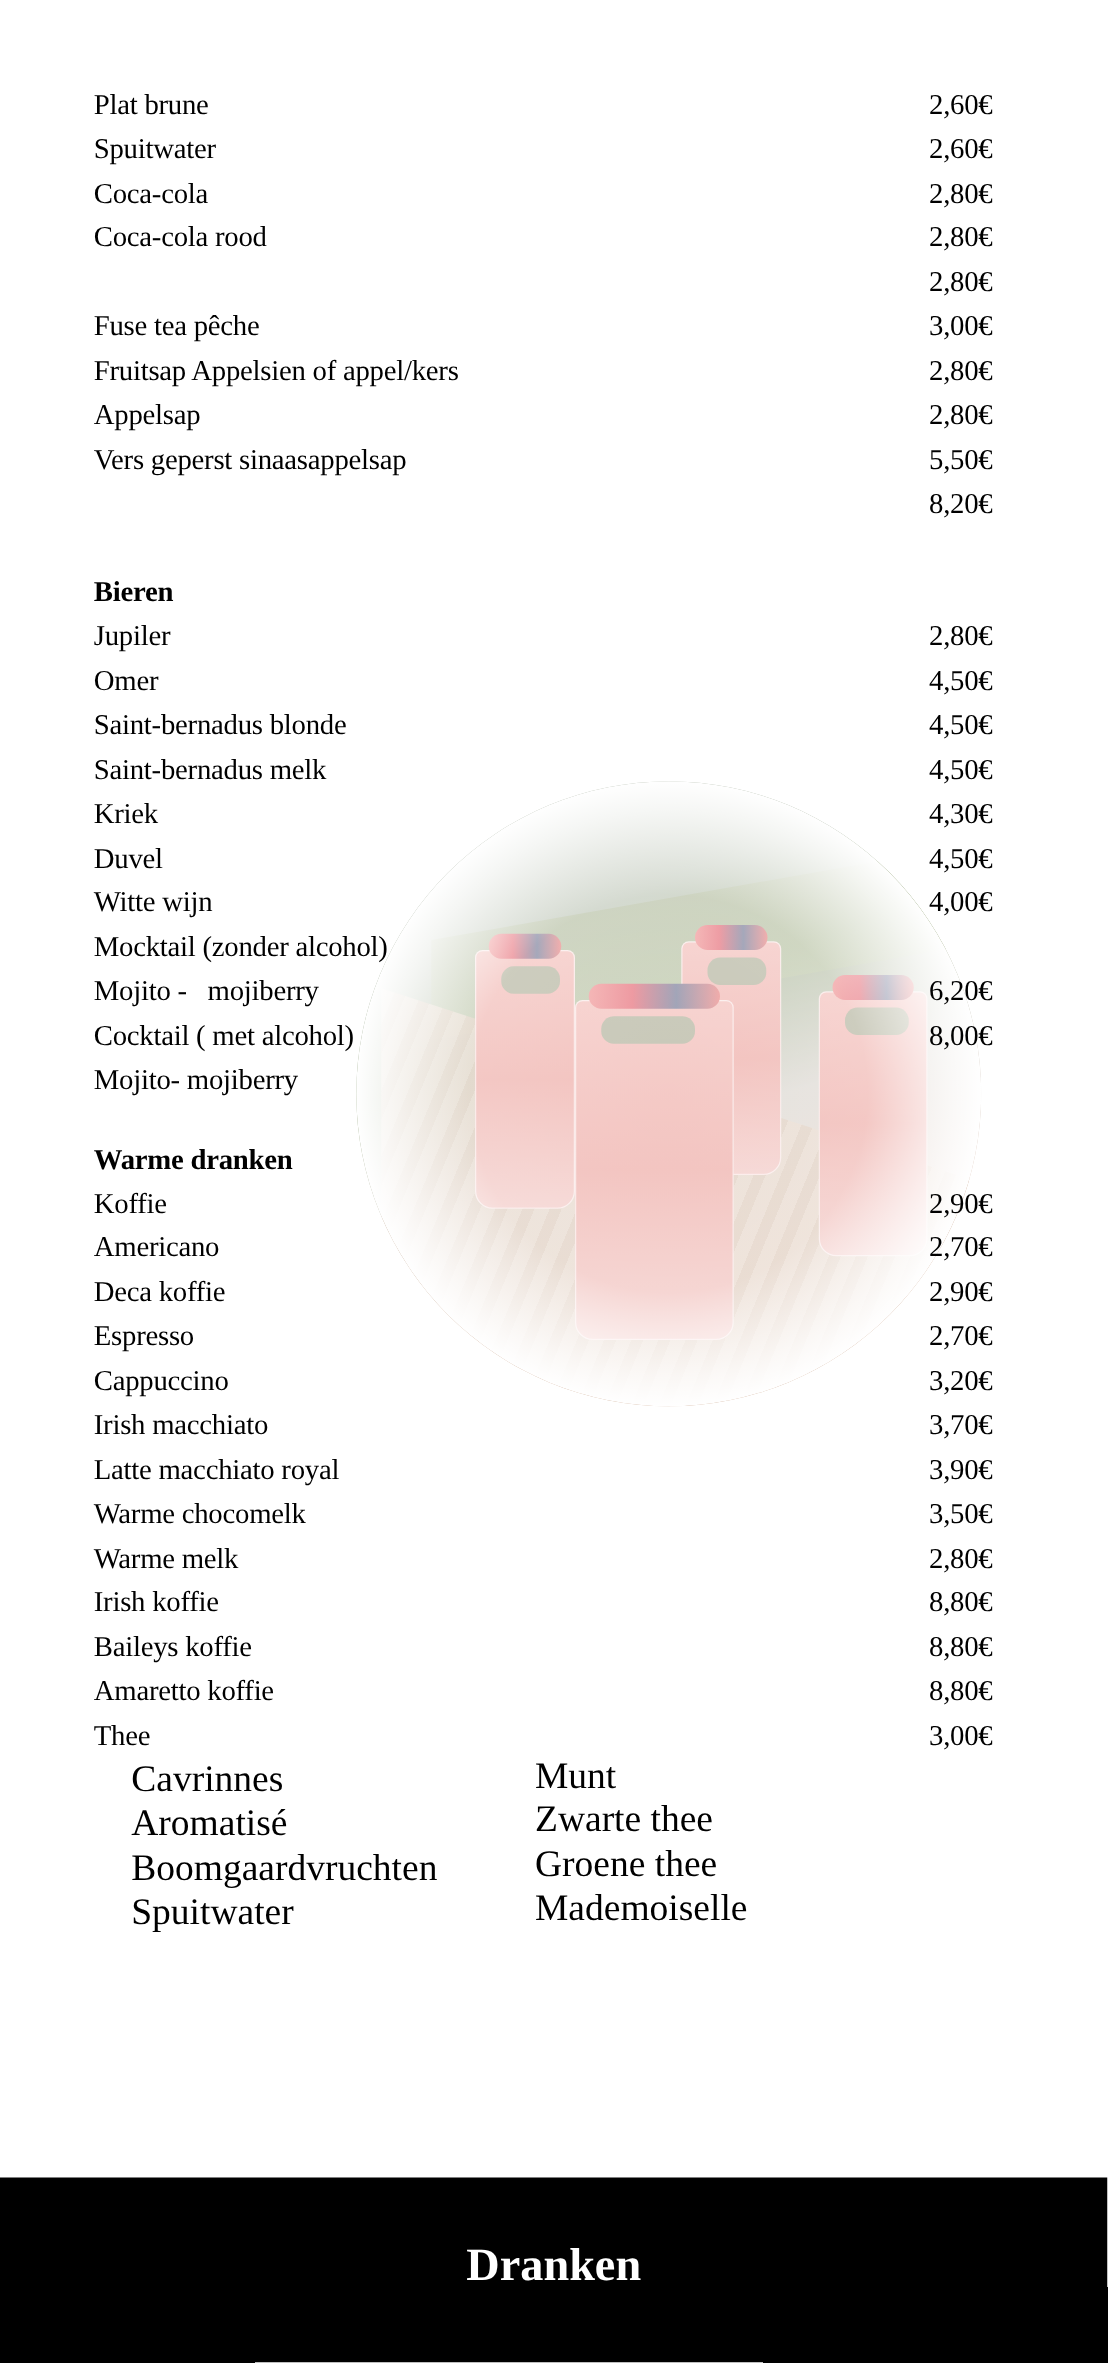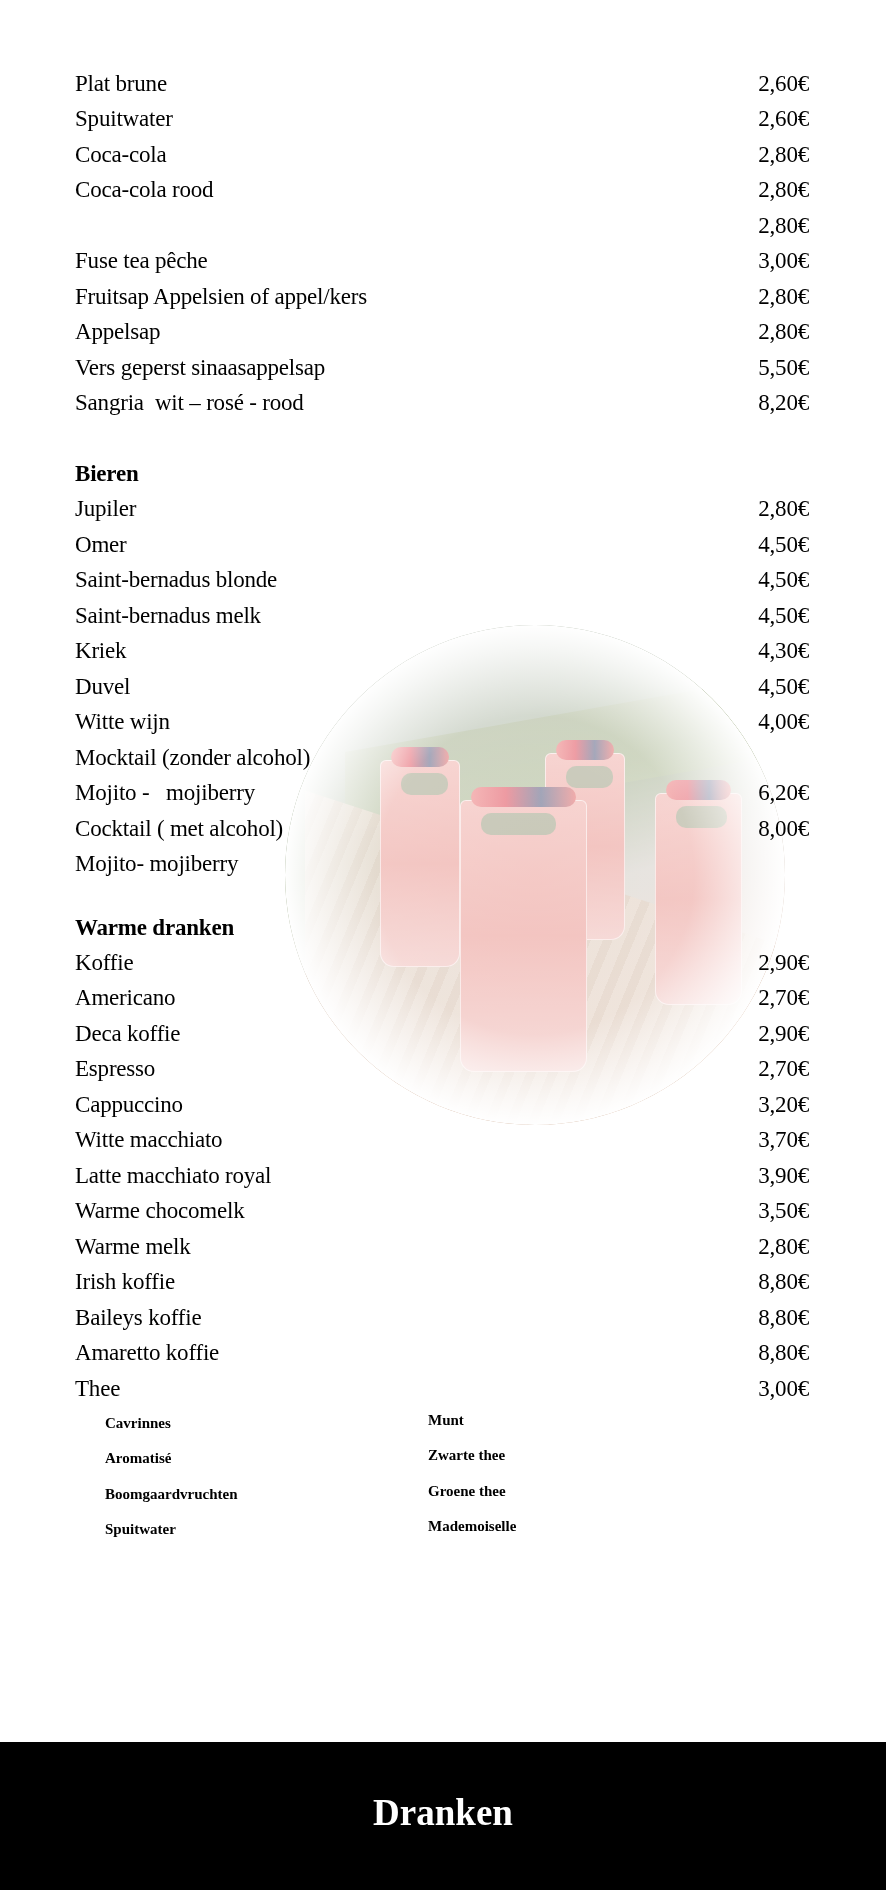--- a/index.html
+++ b/index.html
@@ -47,23 +47,23 @@
     position: absolute; inset: 0; border-radius: 50%;
     background: radial-gradient(ellipse at center, rgba(255,255,255,0.35) 0%, rgba(255,255,255,0.4) 45%, rgba(255,255,255,0.85) 64%, #fff 71%);
   }
 
   .content { position: absolute; left: 0; top: 0; width: 886px; z-index: 1; }
   .row {
     position: absolute; left: 75px; width: 735px; height: 35px;
     font-size: 23px; line-height: 35px; letter-spacing: -0.2px;
   }
   .row .name { position: absolute; left: 0; white-space: pre; }
-  .row .price { position: absolute; right: 1px; }
+  .row .price { position: absolute; right: 16px; }
   .heading { font-weight: bold; }
-  .tea { position: absolute; font-size: 15px; line-height: 35px; white-space: pre; font-weight: bold; }
+  .tea { position: absolute; font-size: 30px; line-height: 35px; white-space: pre; }
 
   .banner {
     position: absolute; left: 0; top: 1742px; width: 886px; height: 148px;
     background: #000; display: flex; align-items: center; justify-content: center;
     z-index: 2;
   }
   .banner .title {
     color: #fff; font-weight: bold; font-size: 37px;
     font-family: "Liberation Serif", "DejaVu Serif", serif;
     margin-top: -8px;
@@ -126,21 +126,20 @@
     </div>
   <div class="row" style="top:314px">
       <span class="name">Appelsap</span>
       <span class="price">2,80€</span>
     </div>
   <div class="row" style="top:350px">
       <span class="name">Vers geperst sinaasappelsap</span>
       <span class="price">5,50€</span>
     </div>
   <div class="row" style="top:385px">
-      <span class="name">Sangria  wit – rosé - rood</span>
       <span class="price">8,20€</span>
     </div>
 
   <div class="row heading" style="top:456px">
       <span class="name">Bieren</span>
     </div>
   <div class="row" style="top:491px">
       <span class="name">Jupiler</span>
       <span class="price">2,80€</span>
     </div>
@@ -202,21 +201,21 @@
     </div>
   <div class="row" style="top:1051px">
       <span class="name">Espresso</span>
       <span class="price">2,70€</span>
     </div>
   <div class="row" style="top:1087px">
       <span class="name">Cappuccino</span>
       <span class="price">3,20€</span>
     </div>
   <div class="row" style="top:1122px">
-      <span class="name">Witte macchiato</span>
+      <span class="name">Irish macchiato</span>
       <span class="price">3,70€</span>
     </div>
   <div class="row" style="top:1158px">
       <span class="name">Latte macchiato royal</span>
       <span class="price">3,90€</span>
     </div>
   <div class="row" style="top:1193px">
       <span class="name">Warme chocomelk</span>
       <span class="price">3,50€</span>
     </div>

